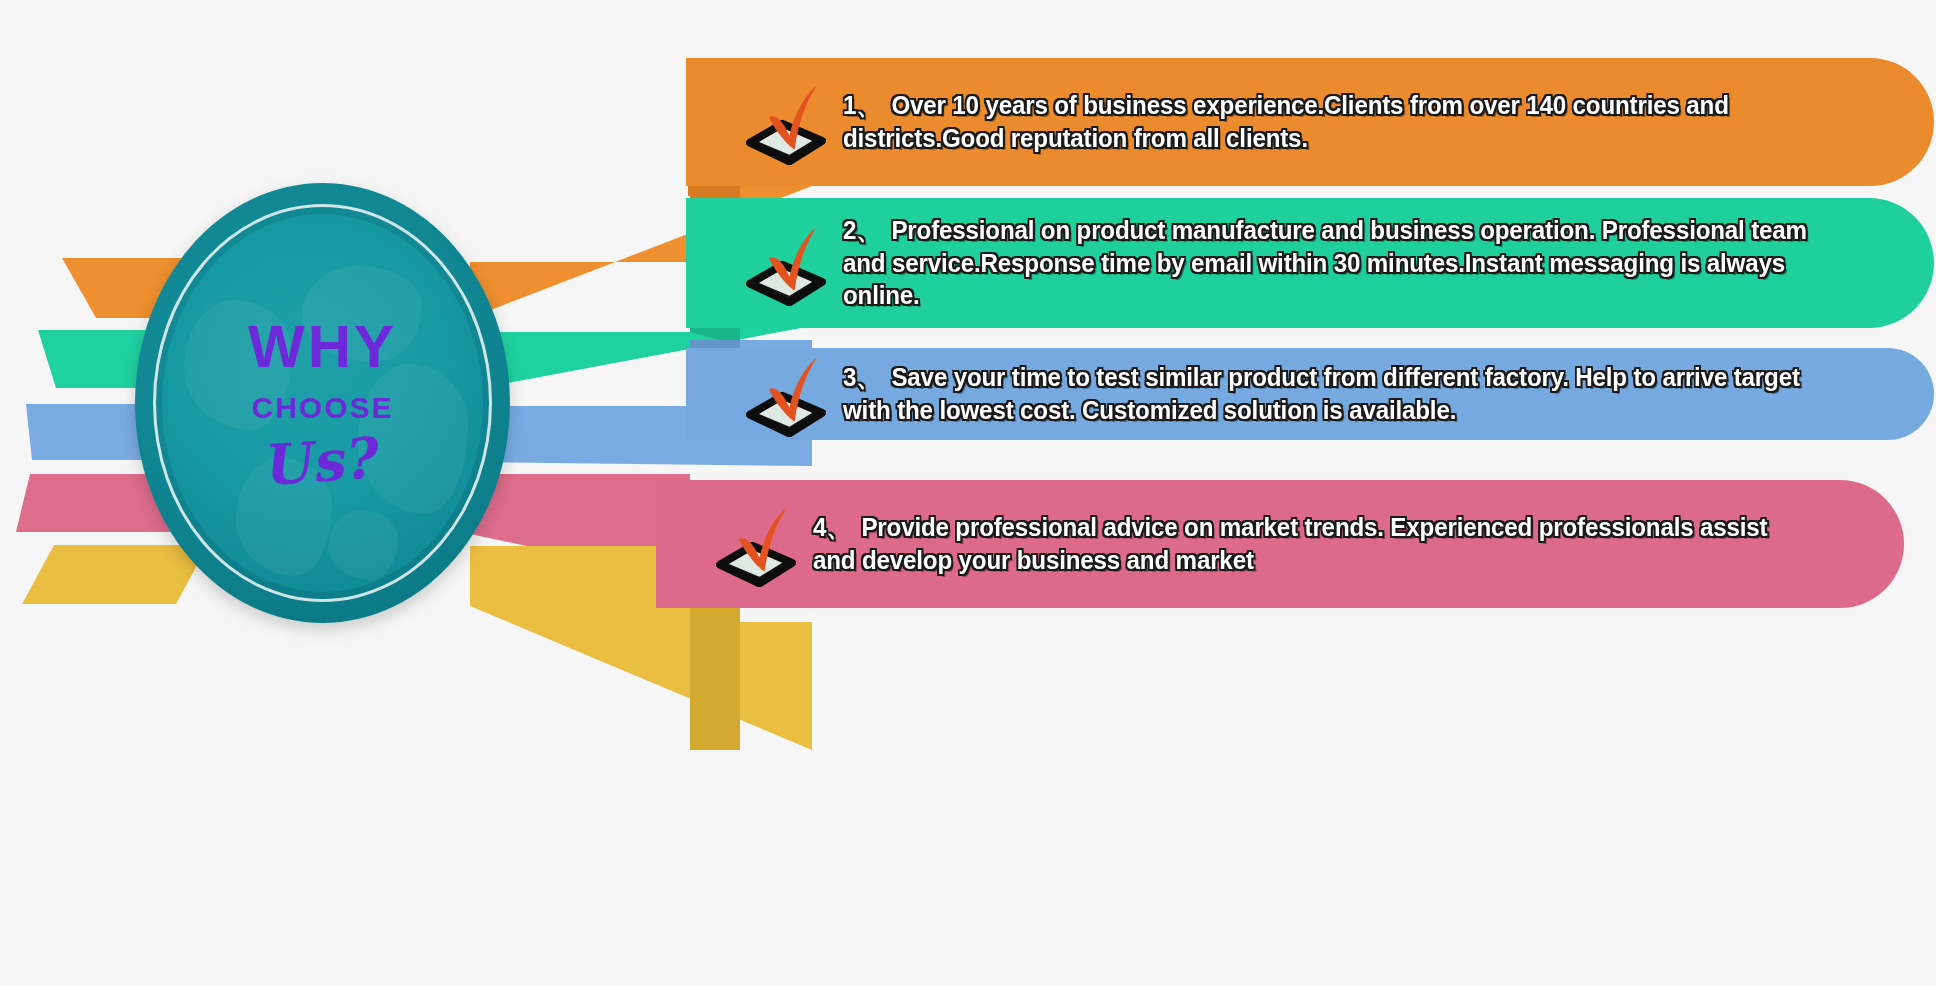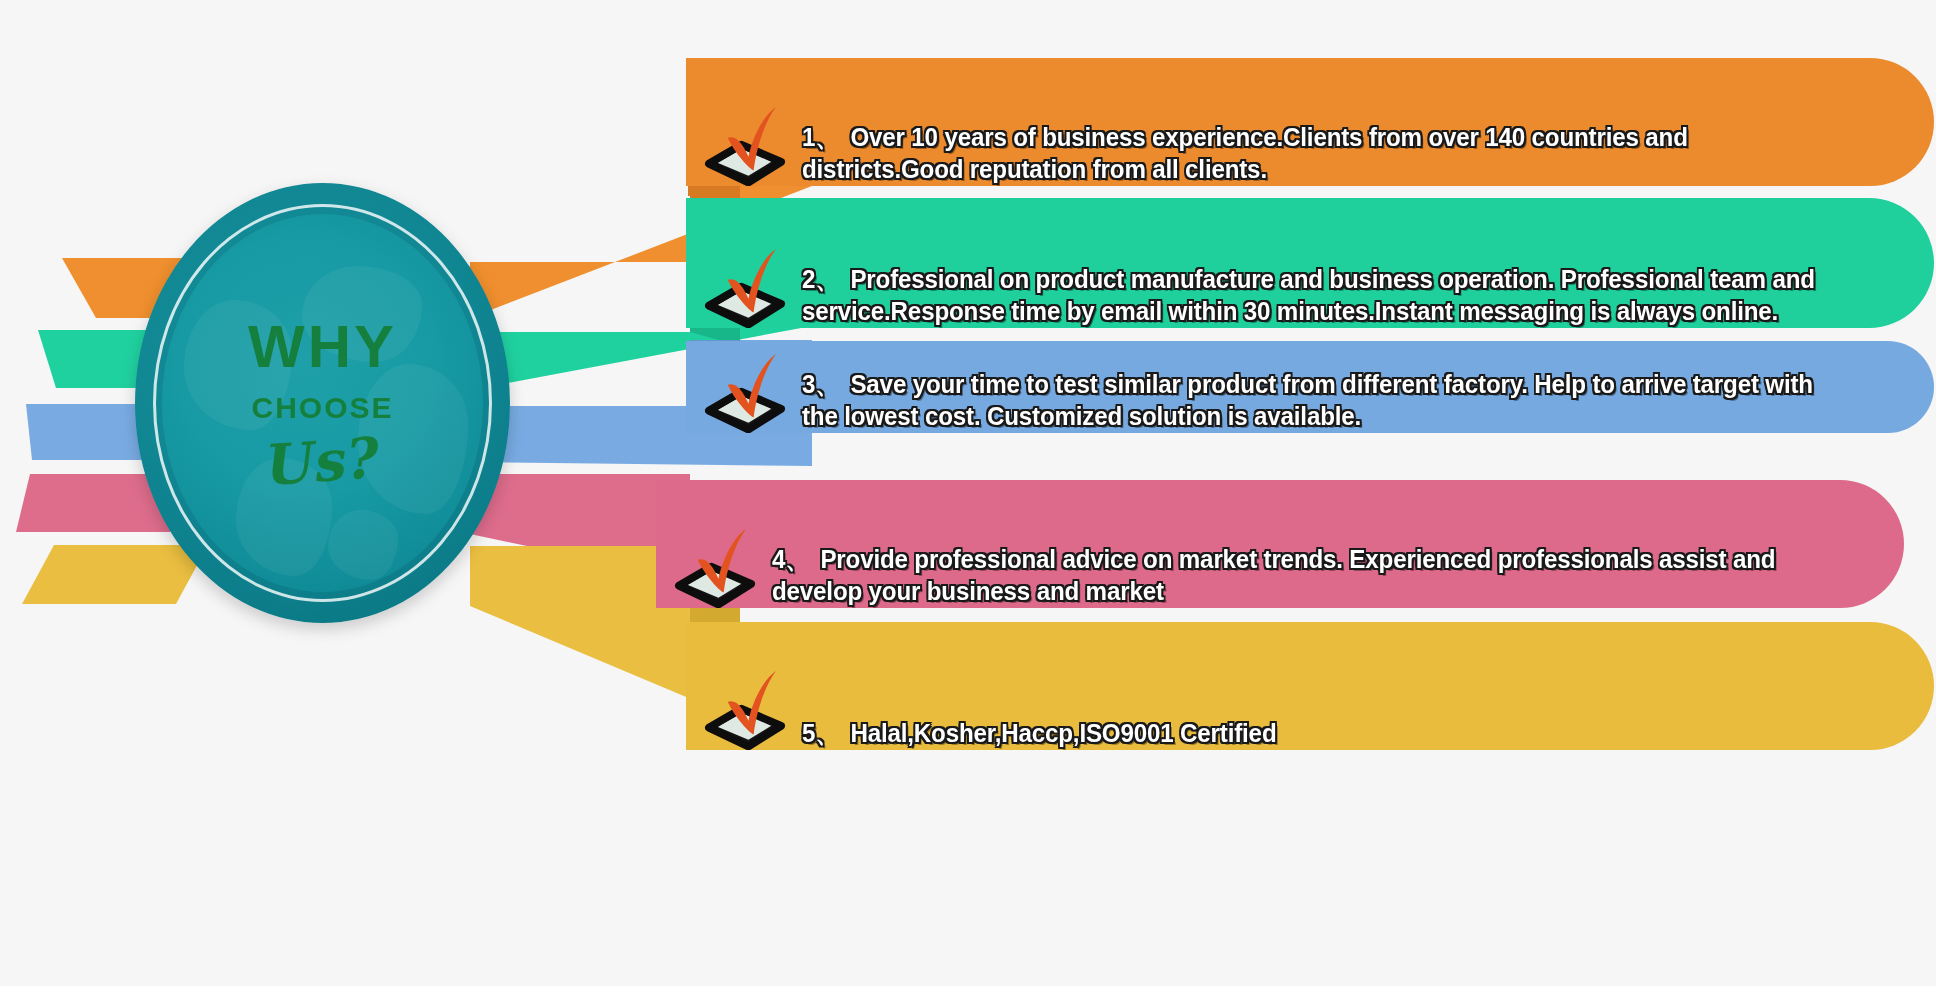--- a/index.html
+++ b/index.html
@@ -32,21 +32,21 @@
     position:absolute;left:27px;top:31px;right:27px;bottom:31px;
     border-radius:50%;
     background:radial-gradient(circle at 45% 40%, #1fa0a9 0%, #179aa4 45%, #0f8b97 80%, #0d8290 100%);
     overflow:hidden;
   }
   
   .map-blob{position:absolute;background:rgba(255,255,255,.055);border-radius:46% 54% 38% 62%/52% 40% 60% 48%;}
   .badge-text{
     position:absolute;left:0;top:0;width:375px;height:440px;
     display:flex;flex-direction:column;align-items:center;justify-content:center;
-    color:#15803d;text-align:center;z-index:5;
+    color:#6d28d9;text-align:center;z-index:5;
   }
   .badge-why{
     font-size:60px;font-weight:700;letter-spacing:3px;line-height:1;
     font-family:"Liberation Sans",sans-serif;
   }
   .badge-choose{
     font-size:30px;font-weight:700;letter-spacing:2px;line-height:1;margin-top:16px;
     font-family:"Liberation Sans",sans-serif;
   }
   .badge-us{
@@ -60,22 +60,22 @@
   .panel{
     position:absolute;
     display:flex;align-items:center;
     z-index:20;
   }
   .panel-body{
     position:absolute;left:0;top:0;height:100%;width:100%;
     border-radius:0 72px 72px 0;
   }
   .panel-content{
-    position:relative;z-index:3;display:flex;align-items:flex-end;
-    width:100%;height:100%;
+    position:relative;z-index:3;display:flex;align-items:center;
+    width:100%;height:100%;padding-left:41px;
   }
   .chk{
     position:relative;flex:0 0 auto;width:86px;height:86px;margin-left:16px;
   }
   .panel-text{
     position:relative;
     margin-left:14px;margin-right:34px;
     color:#fff;
     font-family:"Liberation Sans",sans-serif;
     font-weight:700;
@@ -168,21 +168,21 @@
           </g>
           <path d="M30 44 C 40 40, 48 52, 54 66 C 60 38, 74 16, 86 8 C 74 24, 64 52, 60 82 C 52 78, 36 58, 30 44 Z" fill="#e2531f"></path>
         </svg>
       </div>
       <div class="panel-text">
         <span class="num">2、</span><span>Professional on product manufacture and business operation. Professional team and service.Response time by email within 30 minutes.Instant messaging is always online.</span>
       </div>
     </div>
   </div>
 
-  <div class="panel" style="left:686px;top:341px;width:1248px;height:92px;">
+  <div class="panel" style="left:686px;top:348px;width:1248px;height:92px;">
     <div class="panel-body" style="background: rgb(118, 169, 224);"></div>
     <div class="panel-content">
       <div class="chk">
         <svg viewBox="0 0 100 100" width="86" height="86">
           <g>
             <polygon points="8,74 46,52 92,72 54,96" fill="#151515"></polygon>
             <polygon points="18,73 46,57 82,71 54,88" fill="#dfe9e3"></polygon>
             <polygon points="8,74 46,52 92,72 54,96" fill="none" stroke="#0d0d0d" stroke-width="9" stroke-linejoin="round"></polygon>
           </g>
           <path d="M30 44 C 40 40, 48 52, 54 66 C 60 38, 74 16, 86 8 C 74 24, 64 52, 60 82 C 52 78, 36 58, 30 44 Z" fill="#e2531f"></path>
@@ -206,38 +206,20 @@
           </g>
           <path d="M30 44 C 40 40, 48 52, 54 66 C 60 38, 74 16, 86 8 C 74 24, 64 52, 60 82 C 52 78, 36 58, 30 44 Z" fill="#e2531f"></path>
         </svg>
       </div>
       <div class="panel-text">
         <span class="num">4、</span><span>Provide professional advice on market trends. Experienced professionals assist and develop your business and market</span>
       </div>
     </div>
   </div>
 
-  <div class="panel" style="left:686px;top:622px;width:1248px;height:128px;">
-    <div class="panel-body" style="background: rgb(233, 188, 62);"></div>
-    <div class="panel-content">
-      <div class="chk">
-        <svg viewBox="0 0 100 100" width="86" height="86">
-          <g>
-            <polygon points="8,74 46,52 92,72 54,96" fill="#151515"></polygon>
-            <polygon points="18,73 46,57 82,71 54,88" fill="#dfe9e3"></polygon>
-            <polygon points="8,74 46,52 92,72 54,96" fill="none" stroke="#0d0d0d" stroke-width="9" stroke-linejoin="round"></polygon>
-          </g>
-          <path d="M30 44 C 40 40, 48 52, 54 66 C 60 38, 74 16, 86 8 C 74 24, 64 52, 60 82 C 52 78, 36 58, 30 44 Z" fill="#e2531f"></path>
-        </svg>
-      </div>
-      <div class="panel-text">
-        <span class="num">5、</span><span>Halal,Kosher,Haccp,ISO9001 Certified</span>
-      </div>
-    </div>
-  </div>
 
   <div class="badge-wrap">
     <div class="badge-outer"></div>
     <div class="badge-ring"></div>
     <div class="badge-inner">
       <div class="map-blob" style="left:22px;top:86px;width:108px;height:130px;"></div>
       <div class="map-blob" style="left:140px;top:52px;width:120px;height:96px;"></div>
       <div class="map-blob" style="left:196px;top:150px;width:110px;height:150px;"></div>
       <div class="map-blob" style="left:74px;top:244px;width:96px;height:118px;"></div>
       <div class="map-blob" style="left:166px;top:296px;width:70px;height:70px;"></div>

